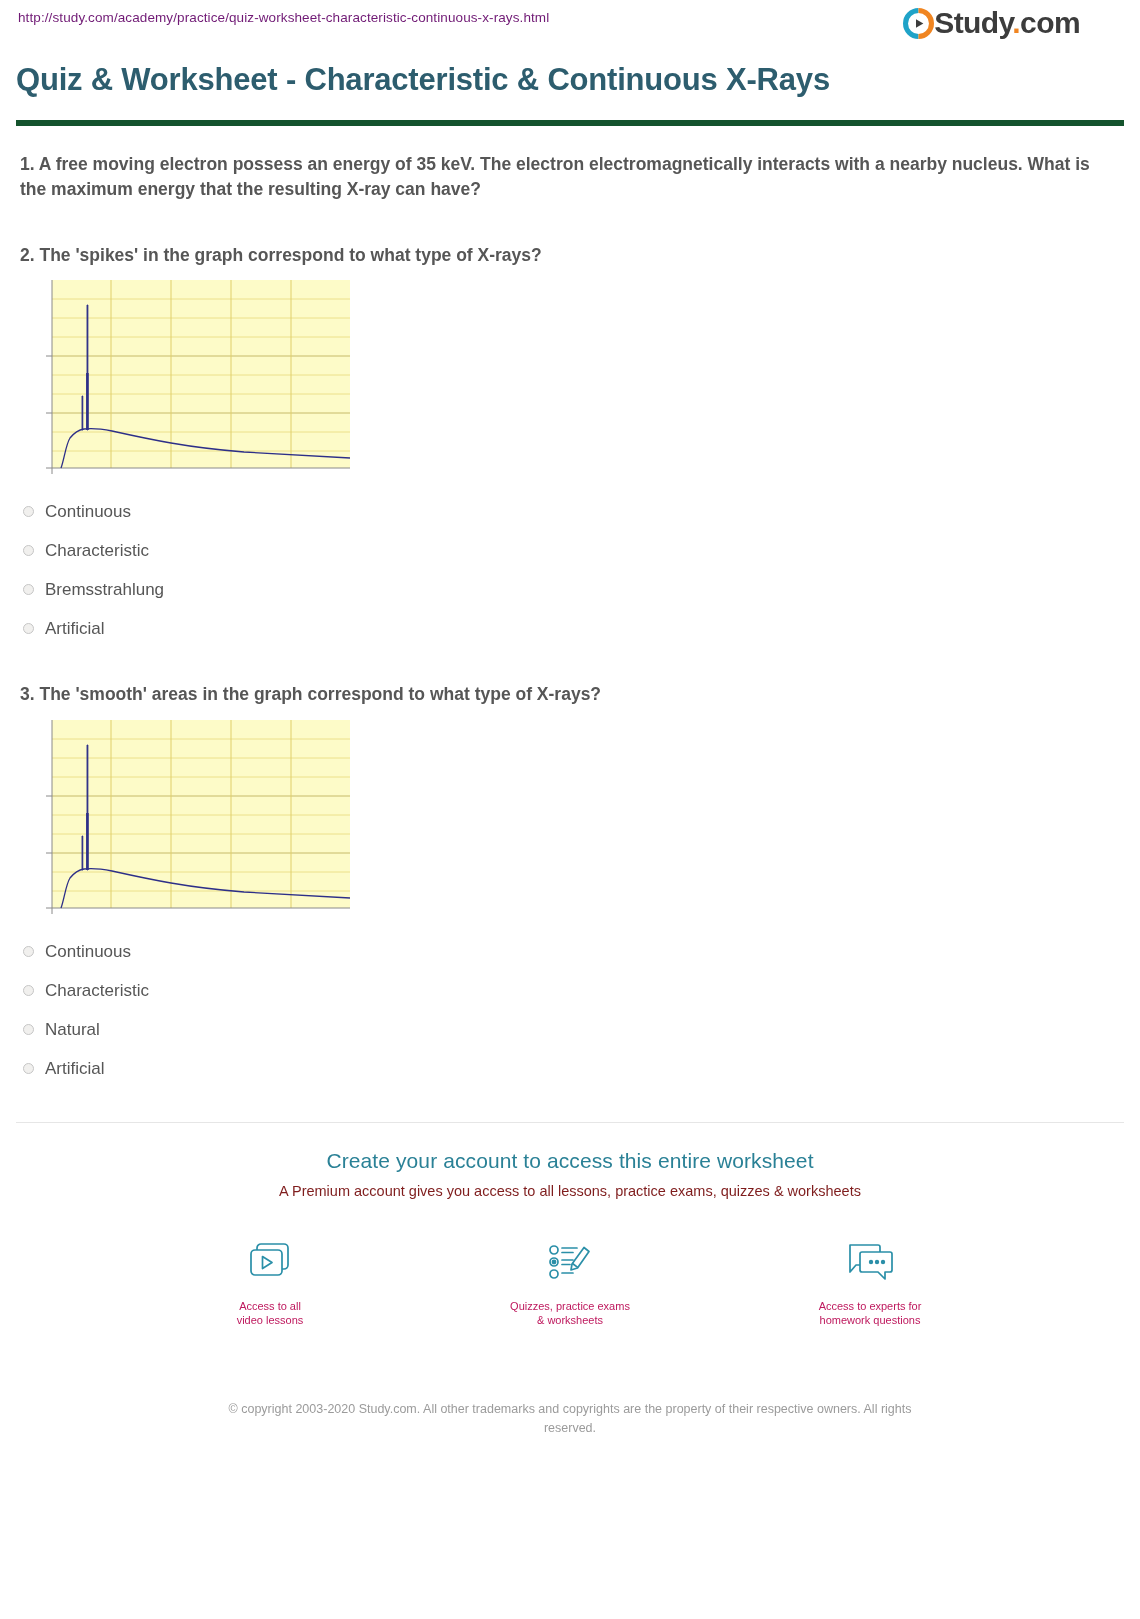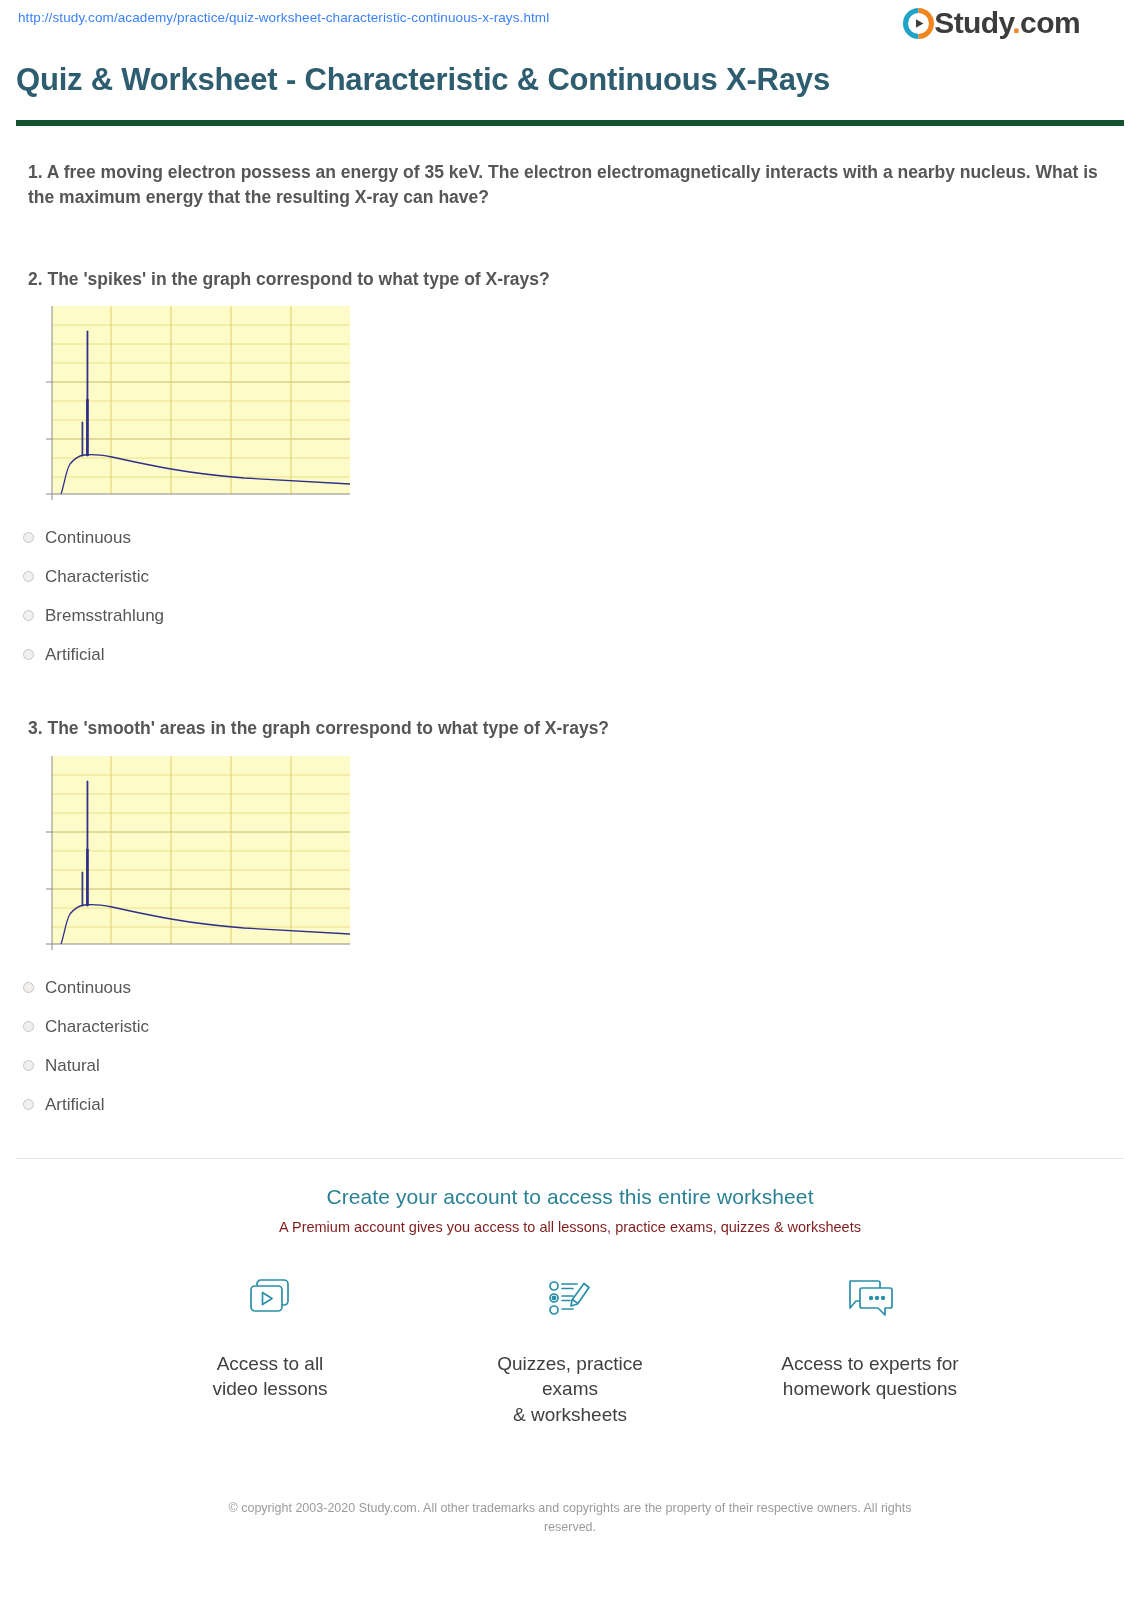--- a/index.html
+++ b/index.html
@@ -24,21 +24,21 @@
   
   .header {
     position: relative;
     height: 52px;
   }
   .url {
     position: absolute;
     left: 2px;
     top: 10px;
     font-size: 13.5px;
-    color: #3b82f6;
+    color: #701a75;
     letter-spacing: 0.1px;
     white-space: nowrap;
   }
   .logo {
     position: absolute;
     right: 44px;
     top: 8px;
     display: flex;
     align-items: flex-start;
     gap: 0;
@@ -66,21 +66,21 @@
   }
 
   
   .question-block { padding-top: 22px; }
   .question-text {
     font-size: 17.5px;
     font-weight: bold;
     color: #565656;
     line-height: 1.45;
     max-width: 1072px;
-    margin: 12px;
+    margin: 4px;
   }
   .options { margin: 14px 0 0 0; padding: 0; list-style: none; }
   .option {
     display: flex;
     align-items: center;
     gap: 11px;
     height: 39px;
     padding-left: 7px;
   }
   .radio {
@@ -126,24 +126,24 @@
     justify-content: center;
     gap: 104px;
     margin-top: 36px;
   }
   .feature {
     width: 196px;
     text-align: center;
   }
   .feature-icon { height: 54px; display: flex; align-items: center; justify-content: center; }
   .feature-label {
-    margin-top: 26px;
-    font-size: 19px;
+    margin-top: 10px;
+    font-size: 11px;
     line-height: 1.35;
-    color: #404040;
+    color: #be185d;
     white-space: pre-line;
   }
   .copyright {
     margin: 72px auto 0 auto;
     max-width: 690px;
     text-align: center;
     font-size: 12.5px;
     line-height: 1.5;
     color: #9b9b9b;
   }

